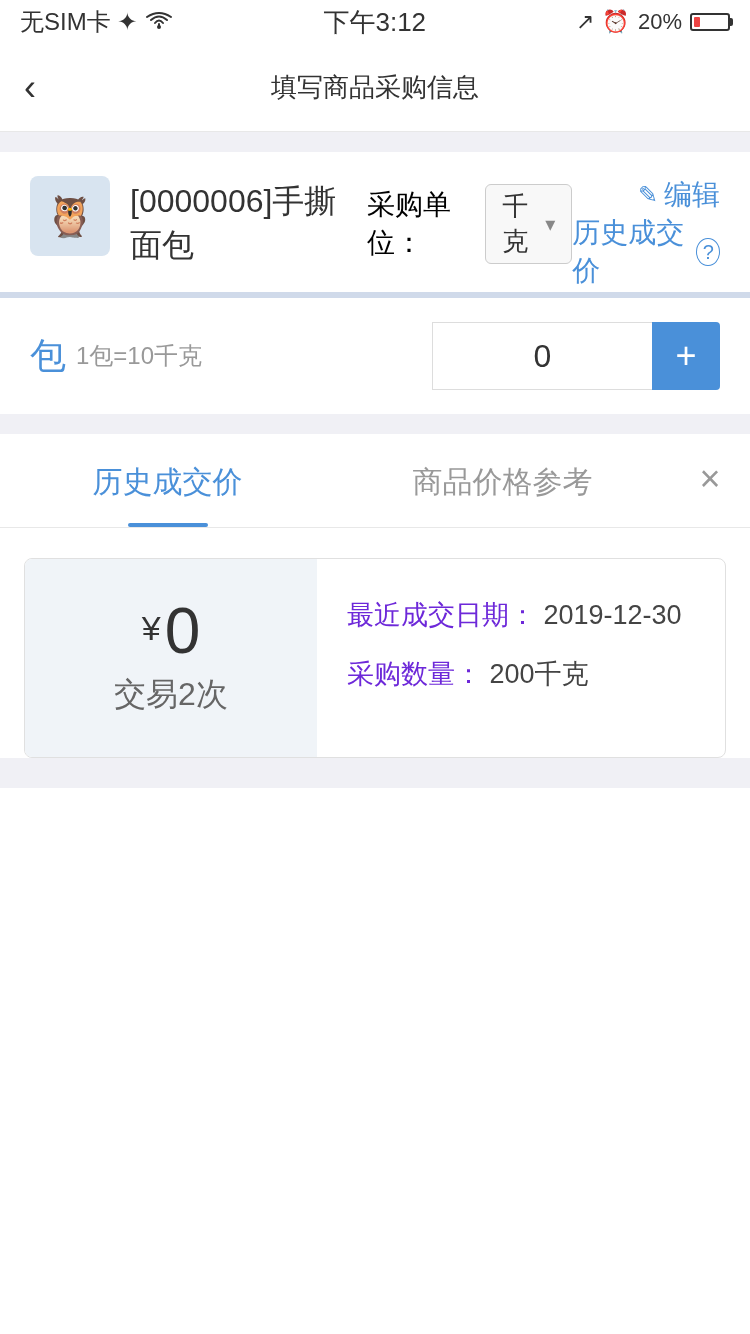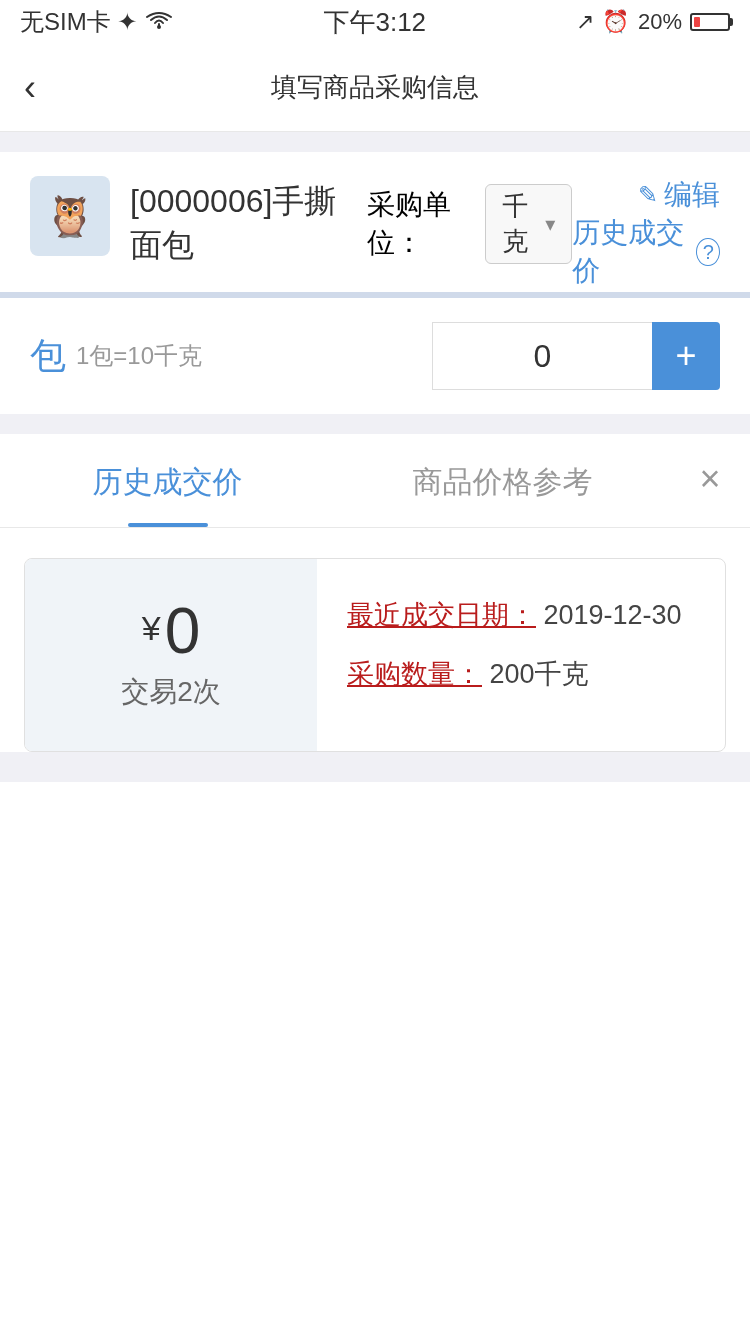--- a/index.html
+++ b/index.html
@@ -325,39 +325,38 @@
     }
     .price-currency {
       font-size: 34px;
       padding-top: 10px;
     }
     .price-value {
       font-size: 64px;
       line-height: 1;
     }
     .transaction-count {
-      font-size: 28px;
+      font-size: 32px;
       color: #666;
       margin-top: 10px;
     }
     .transaction-right {
       flex: 1.5;
       padding: 36px 30px;
       display: flex;
       flex-direction: column;
       gap: 18px;
     }
     .trans-detail-row {
       font-size: 27px;
       color: #444;
       line-height: 1.5;
     }
     .trans-label {
-      color: #b91c1c;
-      text-decoration: underline;
+      color: #6d28d9;
     }
     .trans-value {
       color: #444;
     }
 
     
     .bottom-white {
       background: #fff;
       flex: 1;
       min-height: 600px;

